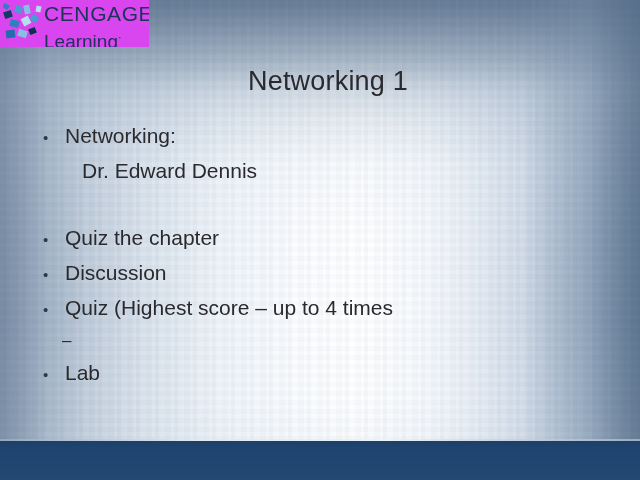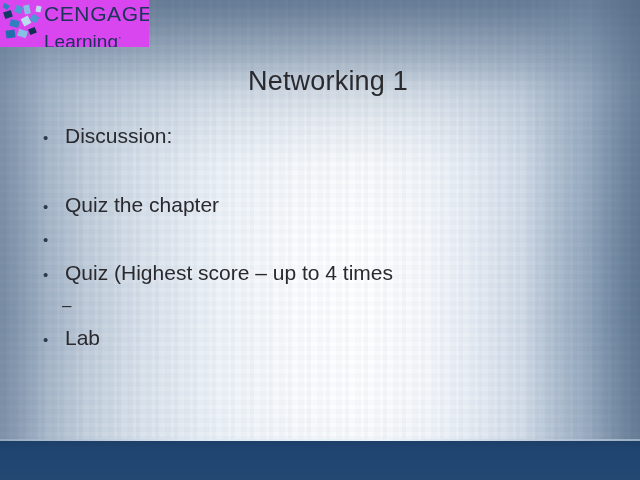--- a/index.html
+++ b/index.html
@@ -267,33 +267,38 @@
       <span class="logo-learning"><span>Learning</span><span class="reg">·</span></span>
     </div>
   </div>
 
   <div class="slide-title">Networking 1</div>
 
   <div class="body">
 
     <div class="row lvl1">
       <span class="bullet">•</span>
-      <span>Discussion:</span>
-    </div>
-
+      <span>Networking:</span>
+    </div>
+
+    <div class="row lvl1b">
+      <span class="bullet"></span>
+      <span>Dr. Edward Dennis</span>
+    </div>
 
     <div class="spacer"></div>
 
     <div class="row lvl1">
       <span class="bullet">•</span>
       <span>Quiz the chapter</span>
     </div>
 
     <div class="row lvl1">
       <span class="bullet">•</span>
+      <span>Discussion</span>
     </div>
 
     <div class="row lvl1">
       <span class="bullet">•</span>
       <span>Quiz (Highest score – up to 4 times</span>
     </div>
 
     <div class="row lvl2">
       <span class="dash">–</span>
     </div>

